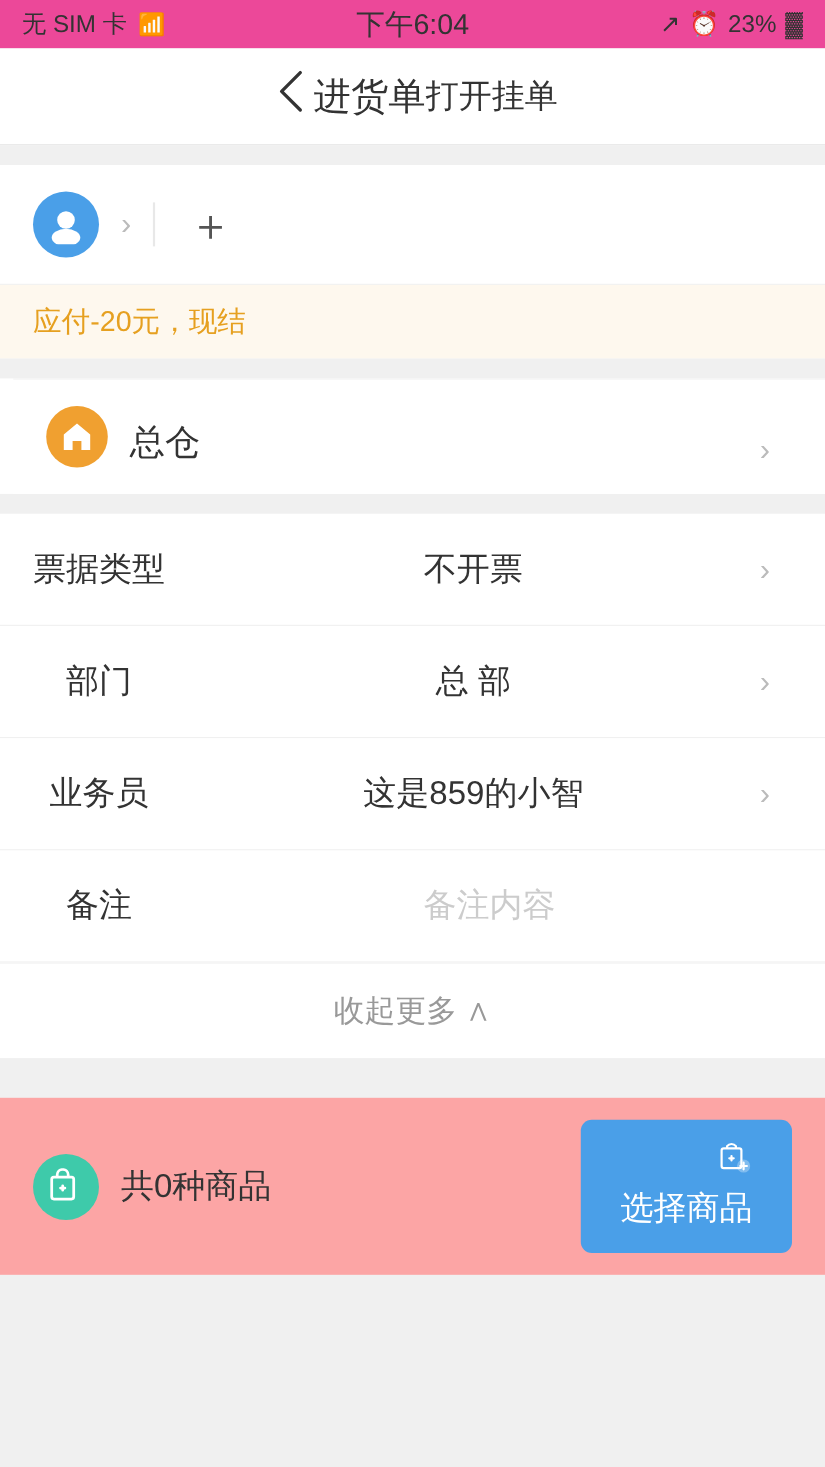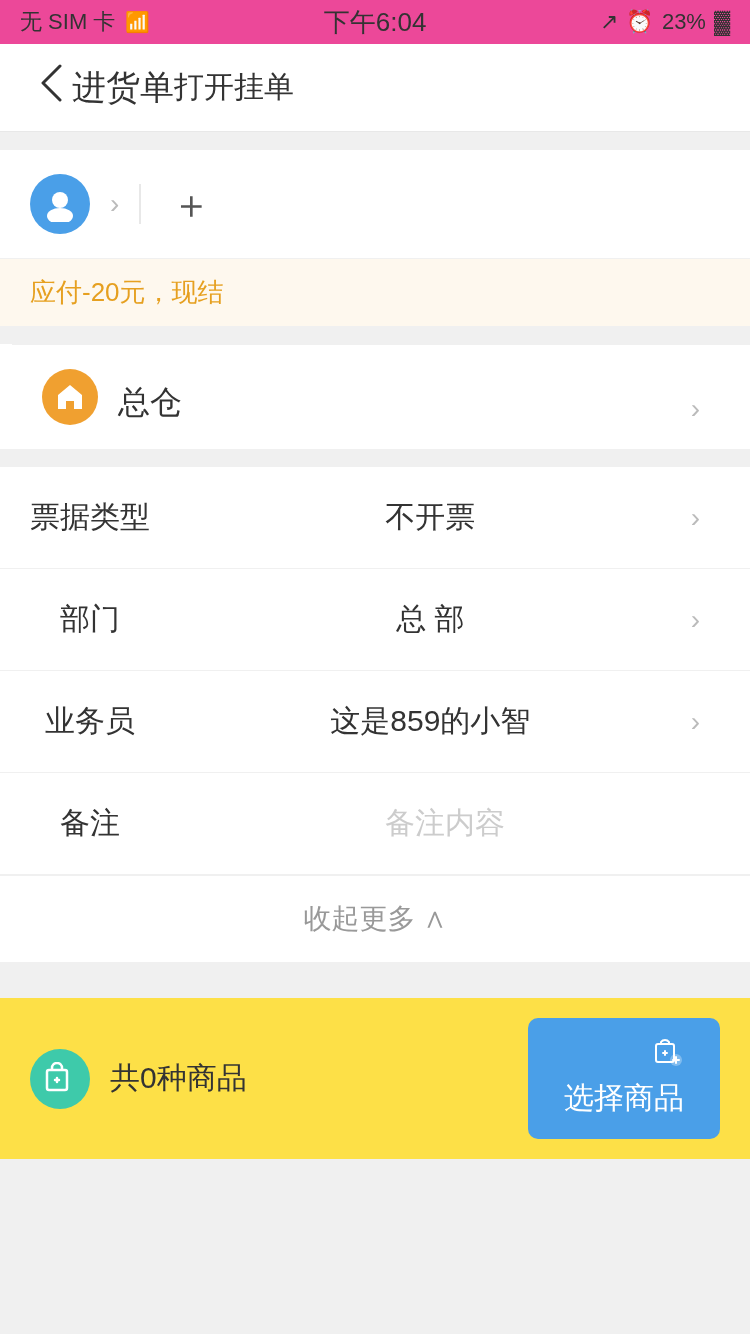--- a/index.html
+++ b/index.html
@@ -30,21 +30,21 @@
     .status-right { display: flex; align-items: center; gap: 8px; font-size: 22px; }
     .wifi-icon { font-size: 20px; }
 
     
     .nav-bar {
       width: 100%;
       height: 88px;
       background: #fff;
       display: flex;
       align-items: center;
-      justify-content: flex-start;
+      justify-content: center;
       padding: 0 30px;
       border-bottom: 1px solid #e8e8e8;
     }
     .nav-back {
       font-size: 36px;
       color: #333;
       cursor: pointer;
       padding: 10px;
     }
     .nav-title {
@@ -184,21 +184,21 @@
       text-align: center;
       padding: 24px 0;
       font-size: 28px;
       color: #999;
       border-top: 1px solid #f0f0f0;
       cursor: pointer;
     }
 
     
     .bottom-bar {
-      background: #fde047;
+      background: #fca5a5;
       display: flex;
       align-items: center;
       padding: 20px 30px;
       margin-top: 18px;
     }
     .product-icon {
       width: 60px;
       height: 60px;
       border-radius: 50%;
       background: #3ecaaa;

